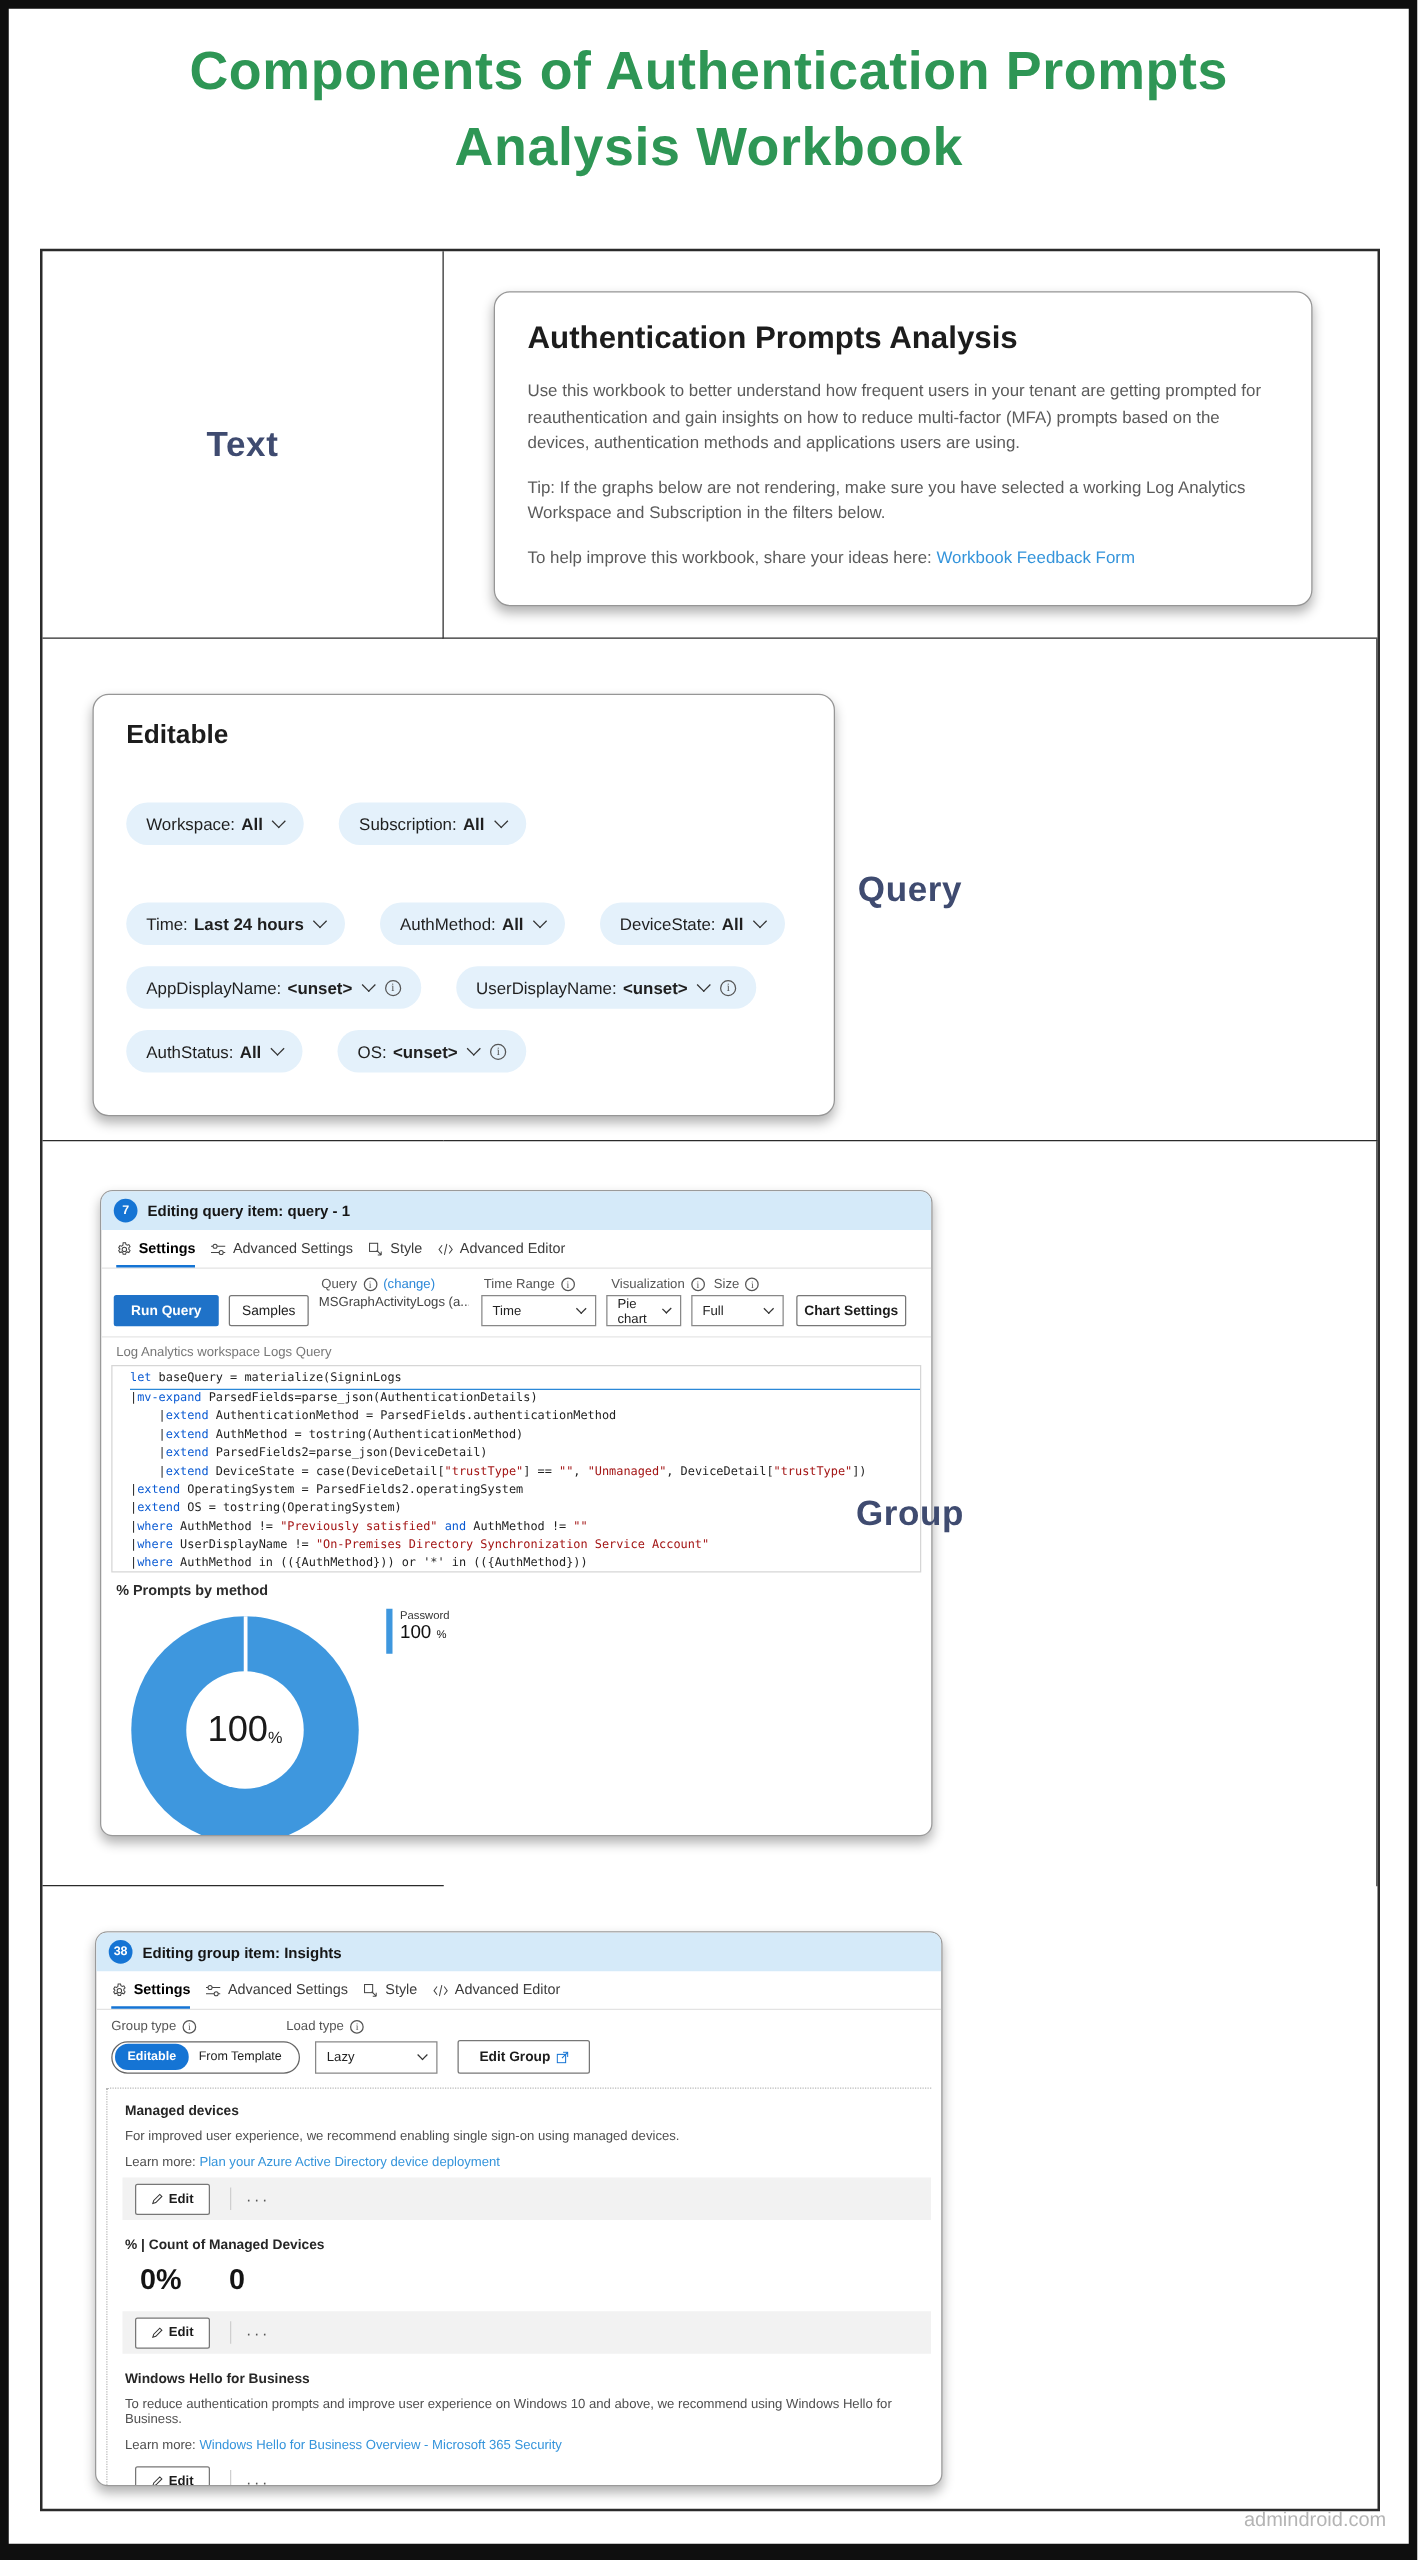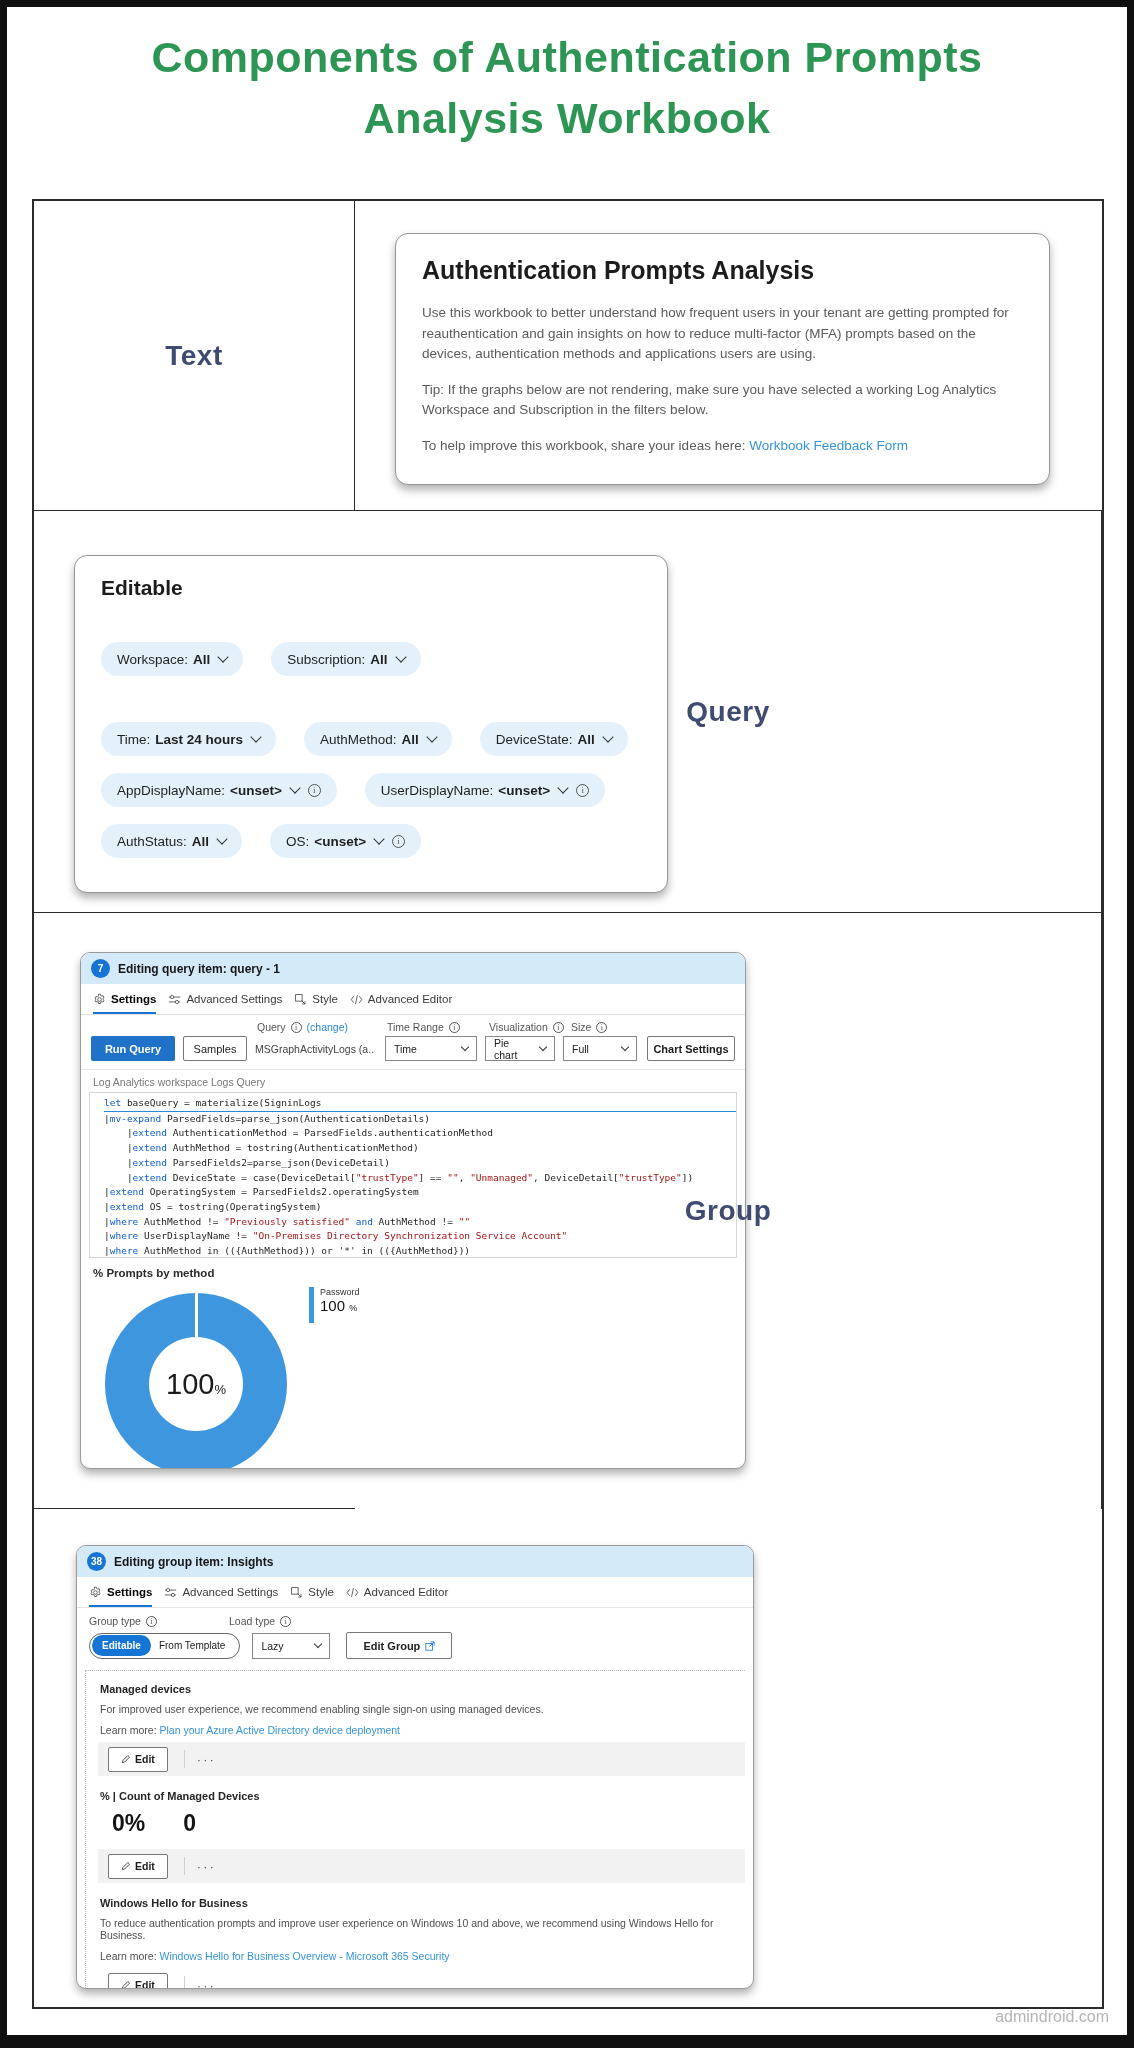--- a/index.html
+++ b/index.html
@@ -77,34 +77,34 @@
                        height: 2.5px; background: #1574d4; }
   .tab svg { width: 13px; height: 13px; }
 
   
   .tool-labels { display: flex; align-items: center; padding: 6px 0 3px 176px; font-size: 10.5px; color: #555; }
   .tool-labels .tl { display: inline-flex; align-items: center; }
   .tl-query { width: 130px; }
   .tl-time { width: 102px; }
   .tl-vis { width: 82px; }
   .change-link { color: #2b88d8; margin-left: 5px; cursor: pointer; }
-  .tool-row { display: flex; align-items: center; padding: 0 0 8px 10px; }
+  .tool-row { display: flex; align-items: flex-start; padding: 0 0 8px 10px; }
   .btn-primary { background: #1f72c8; color: #fff; border: none; height: 25px; width: 84px;
                  font-size: 11px; font-weight: 700; border-radius: 2px; cursor: pointer; }
   .btn-outline { background: #fff; border: 1px solid #777; height: 25px; font-size: 11px;
                  color: #1c1c1c; border-radius: 2px; cursor: pointer; }
   .btn-samples { width: 64px; margin-left: 8px; }
   .query-val { width: 120px; margin-left: 8px; font-size: 10.5px; color: #444; white-space: nowrap;
                overflow: hidden; }
   .select { display: inline-flex; align-items: center; justify-content: space-between;
             border: 1px solid #888; height: 25px; padding: 0 8px; font-size: 10.5px; color: #222;
             background: #fff; cursor: pointer; }
   .select .chev { width: 6px; height: 6px; margin: -3px 0 0 6px; }
   .sel-time { width: 92px; margin-left: 10px; }
-  .sel-vis { width: 70px; margin-left: 8px; }
+  .sel-vis { width: 60px; margin-left: 8px; }
   .sel-size { width: 74px; margin-left: 8px; }
   .btn-chart { width: 88px; margin-left: 10px; font-weight: 600; }
 
   .src-label { border-top: 1px solid #e6e6e6; padding: 6px 0 4px 12px; font-size: 10.5px; color: #777; }
 
   .code { margin: 0 8px; border: 1px solid #d6d6d6; padding: 3px 0 0 14px;
           font-family: "DejaVu Sans Mono", monospace; font-size: 9.5px; line-height: 1.55;
           color: #1e1e1e; white-space: pre; height: 166px; overflow: hidden; }
   .code .kw { color: #0b5bd3; }
   .code .str { color: #a31515; }
@@ -129,21 +129,21 @@
   
   .grp-labels { display: flex; padding: 7px 0 3px 12px; font-size: 10.5px; color: #555; }
   .grp-labels .tl { display: inline-flex; align-items: center; }
   .gl-type { width: 140px; }
   .grp-row { display: flex; align-items: center; padding: 2px 0 7px 12px; }
   .toggle { display: inline-flex; align-items: center; border: 1px solid #666; border-radius: 14px;
             height: 26px; padding: 0 10px 0 2px; }
   .toggle-on { background: #1574d4; color: #fff; font-size: 10px; font-weight: 700; border-radius: 11px;
                height: 21px; display: inline-flex; align-items: center; padding: 0 10px; cursor: pointer; }
   .toggle-off { font-size: 10px; color: #222; padding: 0 4px 0 8px; cursor: pointer; }
-  .sel-lazy { width: 78px; margin-left: 12px; height: 26px; }
+  .sel-lazy { width: 98px; margin-left: 12px; height: 26px; }
   .btn-editgroup { width: 106px; margin-left: 16px; height: 27px; display: inline-flex;
                    align-items: center; justify-content: center; gap: 5px; font-weight: 600; }
   .btn-editgroup svg { width: 10px; height: 10px; }
 
   .group-body { margin: 4px 8px 0 8px; border: 1px dotted #b9b9b9; border-right: none;
                 padding: 8px 0 0 12px; height: 336px; overflow: hidden; }
   .sec-h { font-size: 11px; font-weight: 700; color: #262626; margin: 4px 0 8px 2px; }
   .sec-p { font-size: 10.5px; color: #4f4f4f; margin: 0 0 9px 2px; }
   .learn { font-size: 10.5px; color: #4f4f4f; margin: 0 0 6px 2px; }
   .edit-strip { display: flex; align-items: center; height: 34px; margin: 0 0 8px 0; }

